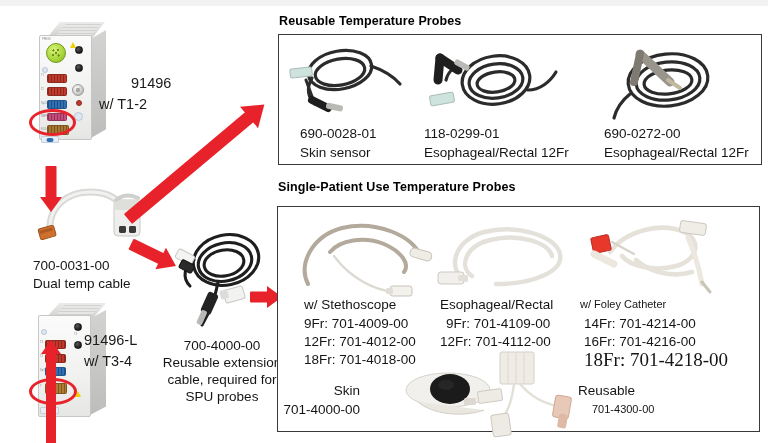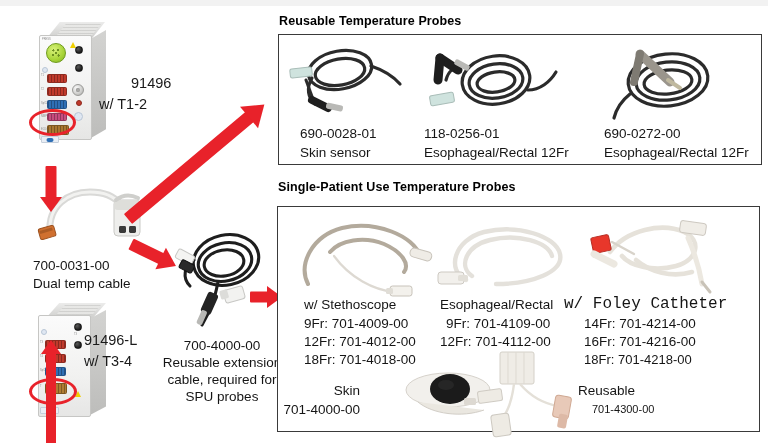--- a/index.html
+++ b/index.html
@@ -254,21 +254,21 @@
         <ellipse cx="72" cy="36" rx="19" ry="10" transform="rotate(-8 72 36)"></ellipse>
         <path d="M40 20 C30 20, 24 26, 22 34"></path>
         <path d="M104 44 C116 44, 126 36, 132 26"></path>
       </g>
       <path d="M16 12 L34 24" stroke="#1e1e1e" stroke-width="9" stroke-linecap="round" fill="none"></path>
       <path d="M16 12 L14 34" stroke="#1e1e1e" stroke-width="9" stroke-linecap="round" fill="none"></path>
       <rect x="30" y="16" width="16" height="6" rx="2" transform="rotate(28 38 19)" fill="#b9b9b6"></rect>
       <rect x="6" y="48" width="24" height="10" rx="2" transform="rotate(-10 18 53)" fill="#cfe3de" stroke="#a9bdb8" stroke-width="1"></rect>
     </svg>
   </div>
-  <div class="cap" style="left:424px;top:126px;font-size:13.5px;">118-0256-01</div>
+  <div class="cap" style="left:424px;top:126px;font-size:13.5px;">118-0299-01</div>
   <div class="cap" style="left:424px;top:145px;font-size:13.5px;">Esophageal/Rectal 12Fr</div>
 
   <div class="art" style="left:598px;top:42px;">
     <svg width="140" height="80" viewBox="0 0 140 80">
       <g fill="none" stroke="#2b2b2b" stroke-width="3.2" stroke-linecap="round">
         <ellipse cx="70" cy="38" rx="40" ry="26" transform="rotate(-6 70 38)"></ellipse>
         <ellipse cx="70" cy="39" rx="32" ry="19" transform="rotate(-6 70 39)"></ellipse>
         <ellipse cx="70" cy="40" rx="24" ry="12" transform="rotate(-6 70 40)"></ellipse>
         <path d="M32 52 C22 60, 18 68, 16 76"></path>
       </g>
@@ -323,24 +323,24 @@
         <path d="M60 44 C74 56, 96 62, 116 56"></path>
       </g>
       <rect x="16" y="20" width="18" height="16" rx="2" transform="rotate(-12 25 28)" fill="#e8372b" stroke="#b52a20" stroke-width="1"></rect>
       <path d="M18 38 L38 48" stroke="#ece8e0" stroke-width="7" stroke-linecap="round" fill="none"></path>
       <path d="M36 26 L58 38" stroke="#d8d3ca" stroke-width="2.4" stroke-linecap="round" fill="none"></path>
       <rect x="104" y="6" width="26" height="12" rx="3" transform="rotate(8 117 12)" fill="#f0ede7" stroke="#cdc8c0" stroke-width="1"></rect>
       <path d="M112 22 C120 40, 124 56, 126 68" stroke="#ece8e0" stroke-width="5" fill="none" stroke-linecap="round"></path>
       <path d="M126 66 L134 76" stroke="#c9c3b8" stroke-width="3" fill="none" stroke-linecap="round"></path>
     </svg>
   </div>
-  <div class="cap" style="left:564px;top:297px;font-size:16px;font-family:Liberation Mono, monospace;">w/ Foley Catheter</div>
+  <div class="cap" style="left:580px;top:297px;font-size:11px;">w/ Foley Catheter</div>
   <div class="cap" style="left:584px;top:316px;font-size:13.5px;">14Fr: 701-4214-00</div>
   <div class="cap" style="left:584px;top:334px;font-size:13.5px;">16Fr: 701-4216-00</div>
-  <div class="cap" style="left:584px;top:352px;font-size:13px;">18Fr: 701-4218-00</div>
+  <div class="cap" style="left:584px;top:352px;font-size:19px;font-family:Liberation Serif, serif;">18Fr: 701-4218-00</div>
 
   <div class="art" style="left:398px;top:368px;">
     <svg width="112" height="56" viewBox="0 0 112 56">
       <ellipse cx="50" cy="22" rx="42" ry="17" fill="#f2f0ec" stroke="#d6d2cb" stroke-width="1"></ellipse>
       <ellipse cx="52" cy="21" rx="20" ry="15" fill="#1b1b1b"></ellipse>
       <ellipse cx="48" cy="17" rx="8" ry="5" fill="#2f2f2f" opacity=".6"></ellipse>
       <path d="M20 34 C34 46, 64 50, 86 42" fill="#eae7e0" stroke="#d2cec7" stroke-width="1"></path>
       <rect x="80" y="22" width="24" height="12" rx="2" transform="rotate(-8 92 28)" fill="#eeebe4" stroke="#cfcbc3" stroke-width="1"></rect>
       <rect x="66" y="30" width="12" height="7" rx="1.5" fill="#ddd9d2"></rect>
     </svg>

